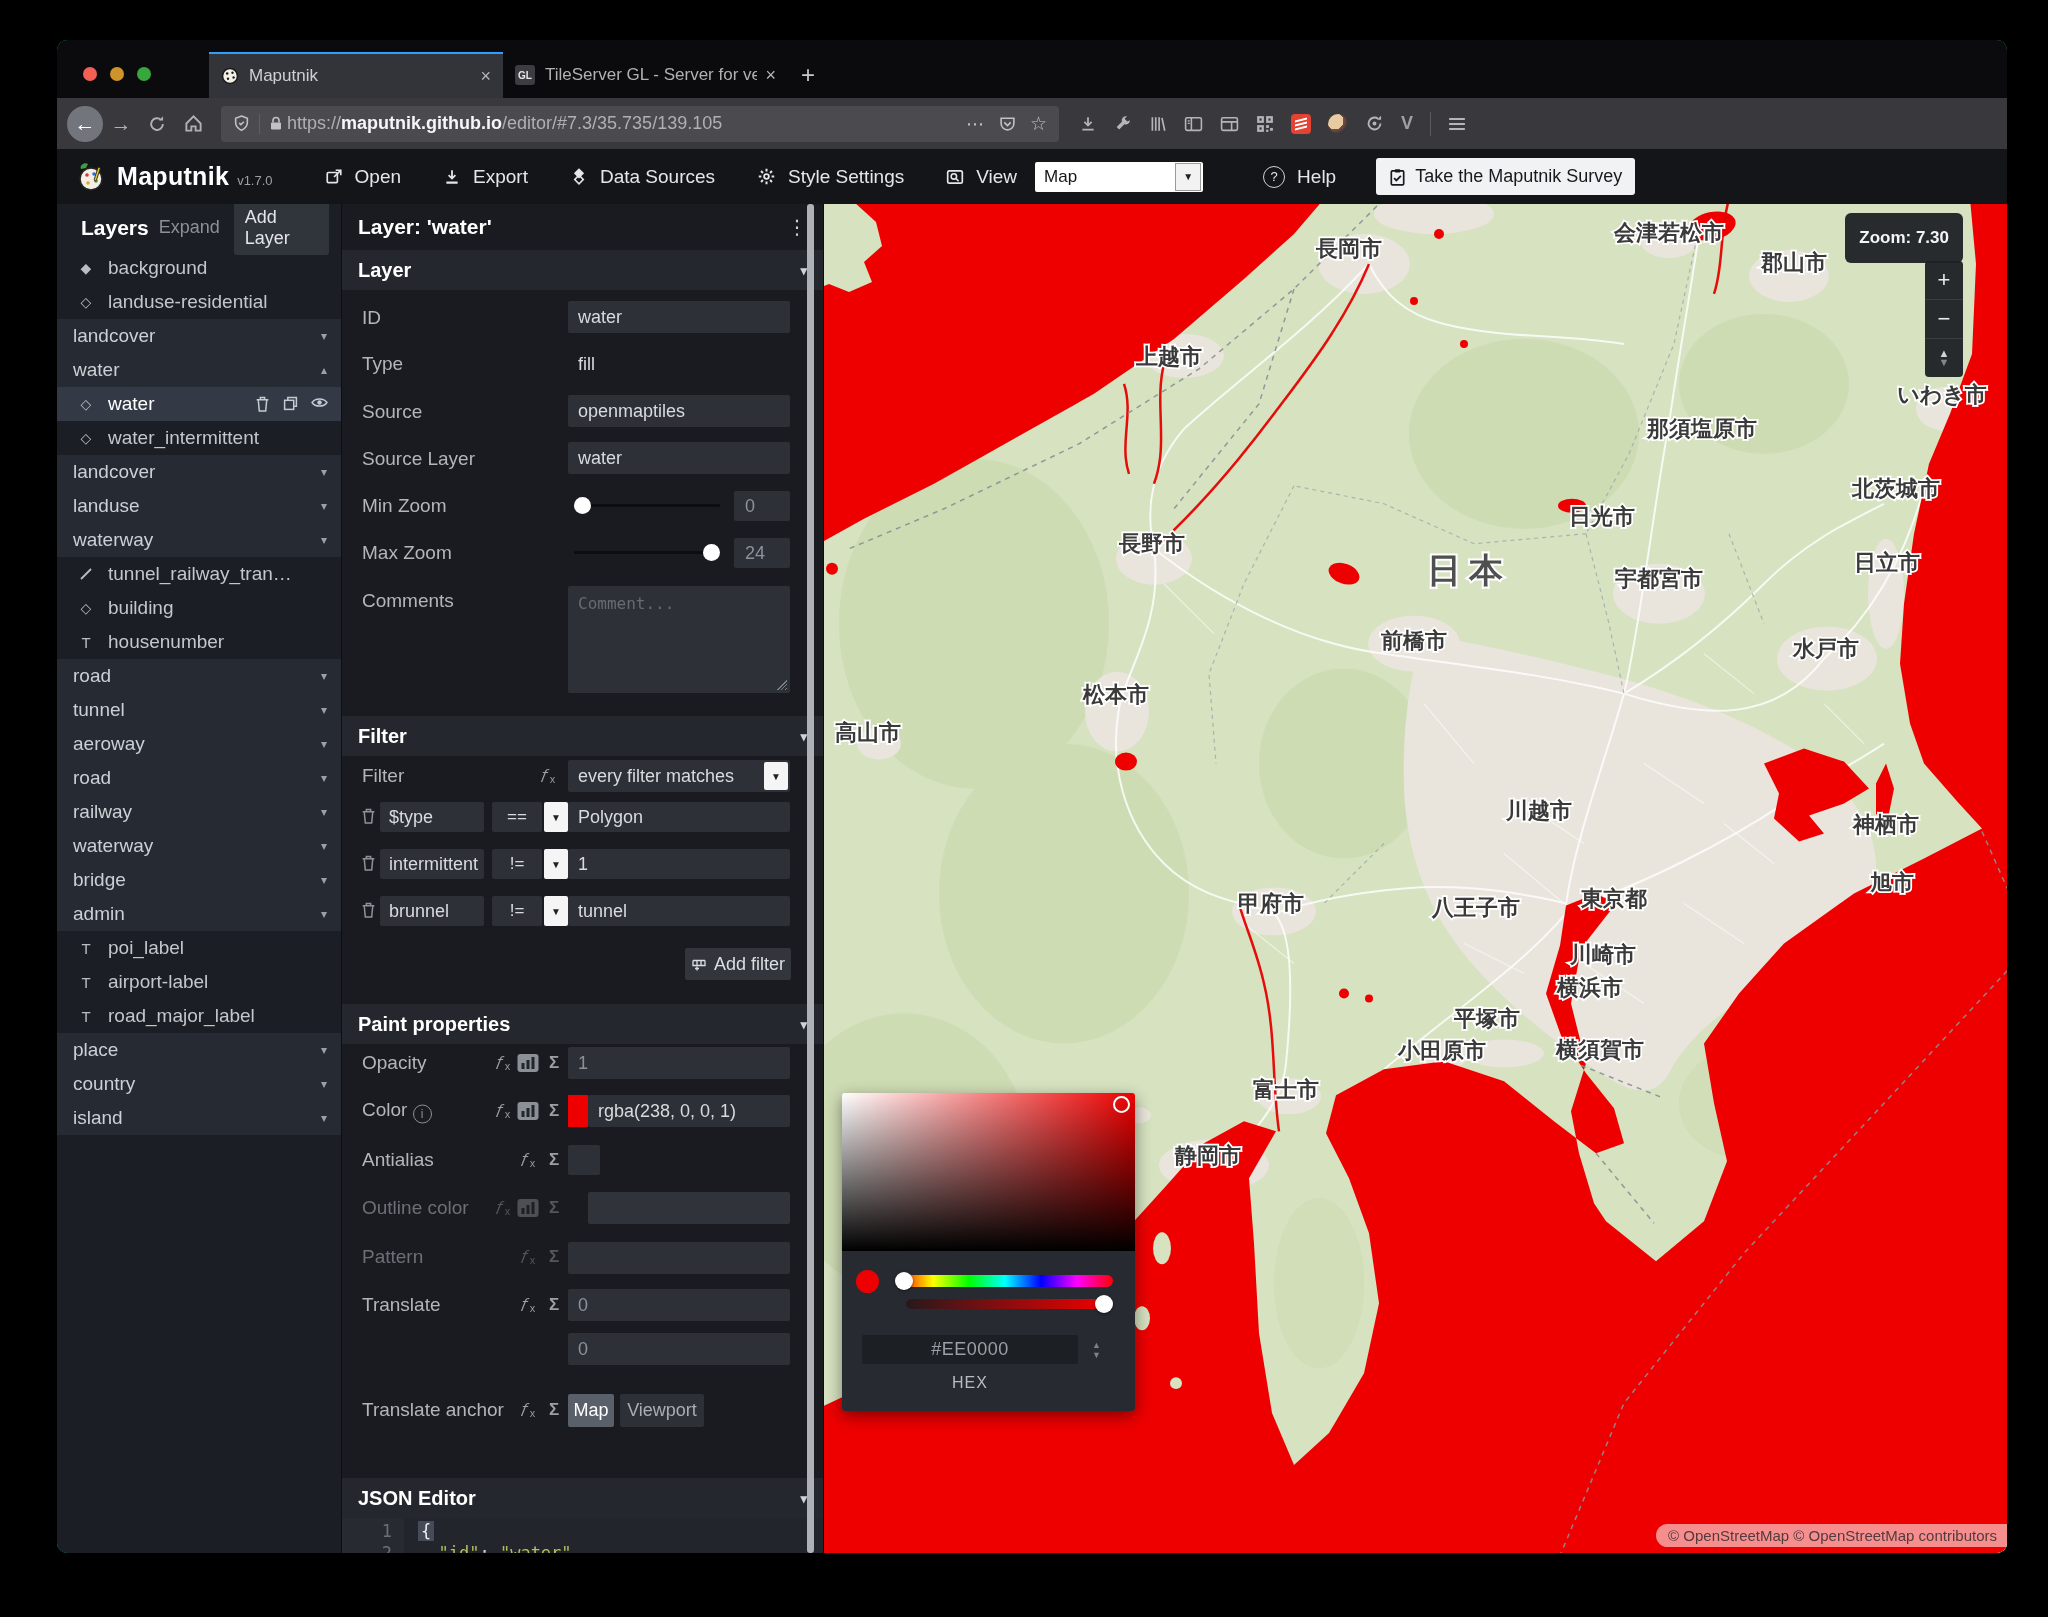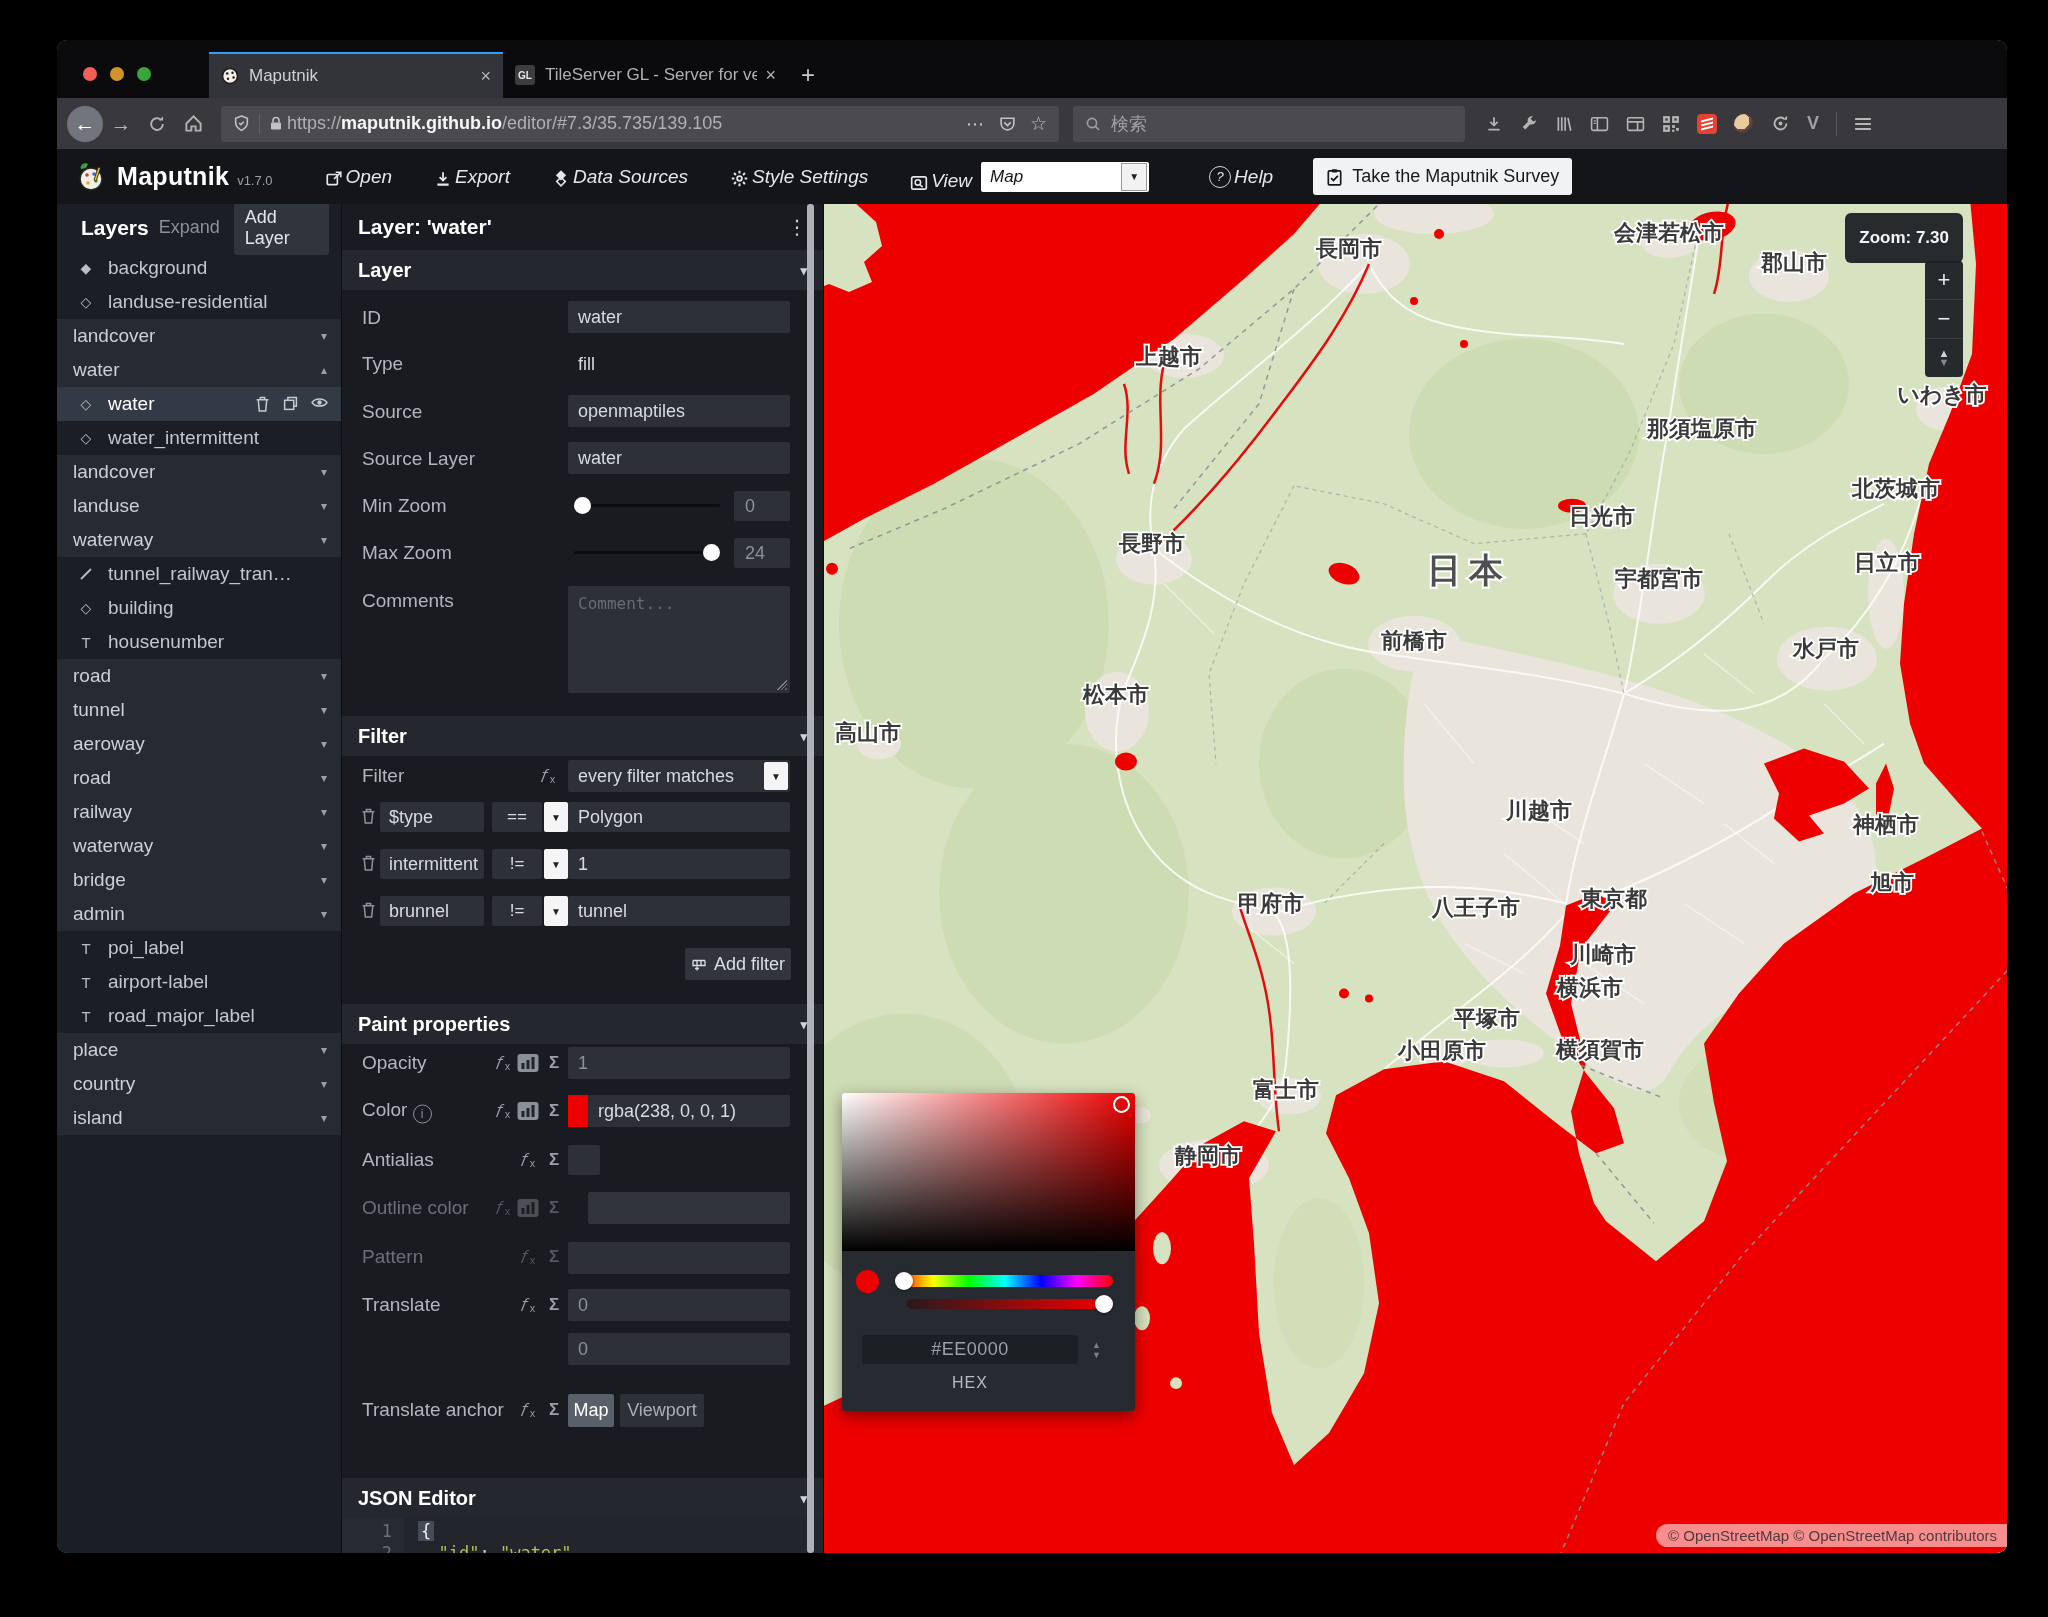--- a/index.html
+++ b/index.html
@@ -39,21 +39,21 @@
   .todoist{width:20px;height:20px;border-radius:4px;background:#e44232;display:flex;flex-direction:column;
     align-items:center;justify-content:center;gap:2px;}
   .todoist i{display:block;width:12px;height:2px;background:#fff;transform:skewY(-14deg);}
   .avatar{width:20px;height:20px;border-radius:50%;background:radial-gradient(circle at 35% 35%,#e8cba0 45%,#7a4d3b 46%,#273043 78%);}
   
   .appheader{height:55px;background:#141519;display:flex;align-items:center;padding:0 18px;color:#dcdde0;flex:0 0 auto;}
   .brand{display:flex;align-items:baseline;gap:8px;}
   .brand .t{font-size:25px;font-weight:bold;color:#fff;letter-spacing:.3px;}
   .brand .v{font-size:13px;color:#9ba0a6;}
   .mnav{display:flex;align-items:center;gap:42px;margin-left:52px;font-size:19px;color:#e4e6e9;}
-  .mnav .item{display:flex;align-items:flex-end;gap:3px;font-style:italic;}
+  .mnav .item{display:flex;align-items:center;gap:12px;}
   .mselect{width:168px;height:30px;background:#fff;border-radius:2px;color:#151515;font-size:17px;display:flex;
     align-items:center;margin-left:6px;}
   .mselect .val{padding-left:9px;flex:1;}
   .mselect .arrow{width:24px;height:26px;margin:2px;border:1px solid #9a9a9a;background:#f2f2f2;display:flex;
     align-items:center;justify-content:center;font-size:10px;color:#222;}
   .help-ic{width:20px;height:20px;border:1.5px solid #cfd2d6;border-radius:50%;display:flex;align-items:center;
     justify-content:center;font-size:13px;}
   .survey{margin-left:40px;background:#f1f2f3;color:#17191c;font-size:18px;border-radius:3px;padding:8px 13px;
     display:flex;align-items:center;gap:9px;font-weight:500;}
   
@@ -229,27 +229,20 @@
         <span class="urltext"><span>https://</span><b>maputnik.github.io</b><span>/editor/#7.3/35.735/139.105</span></span>
         <span class="url-right">
           <span style="font-size:18px;letter-spacing:1px;">⋯</span>
           <svg class="ic" width="17" height="17" viewBox="0 0 16 16">
               <path d="M2 3h12v5a6 6 0 0 1-12 0z" fill="none" stroke="#c2c2c6" stroke-width="1.5"></path>
               <path d="M5 7l3 3 3-3" fill="none" stroke="#c2c2c6" stroke-width="1.5"></path>
             </svg>
           <span style="font-size:19px;">☆</span>
         </span>
       </div>
-      <div class="searchbar">
-        <svg class="ic" width="16" height="16" viewBox="0 0 16 16">
-            <circle cx="7" cy="7" r="4.6" fill="none" stroke="#9fa0a6" stroke-width="1.6"></circle>
-            <path d="M10.4 10.4 14 14" stroke="#9fa0a6" stroke-width="1.6"></path>
-          </svg>
-        <span>検索</span>
-      </div>
       <div class="tool-icons">
         <svg class="ic" width="18" height="18" viewBox="0 0 16 16">
             <path d="M8 2v7M4.8 6.2 8 9.4l3.2-3.2" fill="none" stroke="#b5b5b8" stroke-width="1.6"></path>
             <path d="M3 13h10" stroke="#b5b5b8" stroke-width="1.6"></path>
           </svg>
         <svg class="ic" width="18" height="18" viewBox="0 0 16 16">
             <path d="M14.2 4.6a3.8 3.8 0 0 1-5 3.6L4.6 12.8 2.4 10.6l4.6-4.6a3.8 3.8 0 0 1 4.6-4.8L9.4 3.4l2.4 2.4z" fill="#b5b5b8"></path>
           </svg>
         <svg class="ic" width="18" height="18" viewBox="0 0 16 16">
             <path d="M3 2v12M6 2v12M9 2v12M11.5 2.5 14 14" fill="none" stroke="#b5b5b8" stroke-width="1.5"></path>

